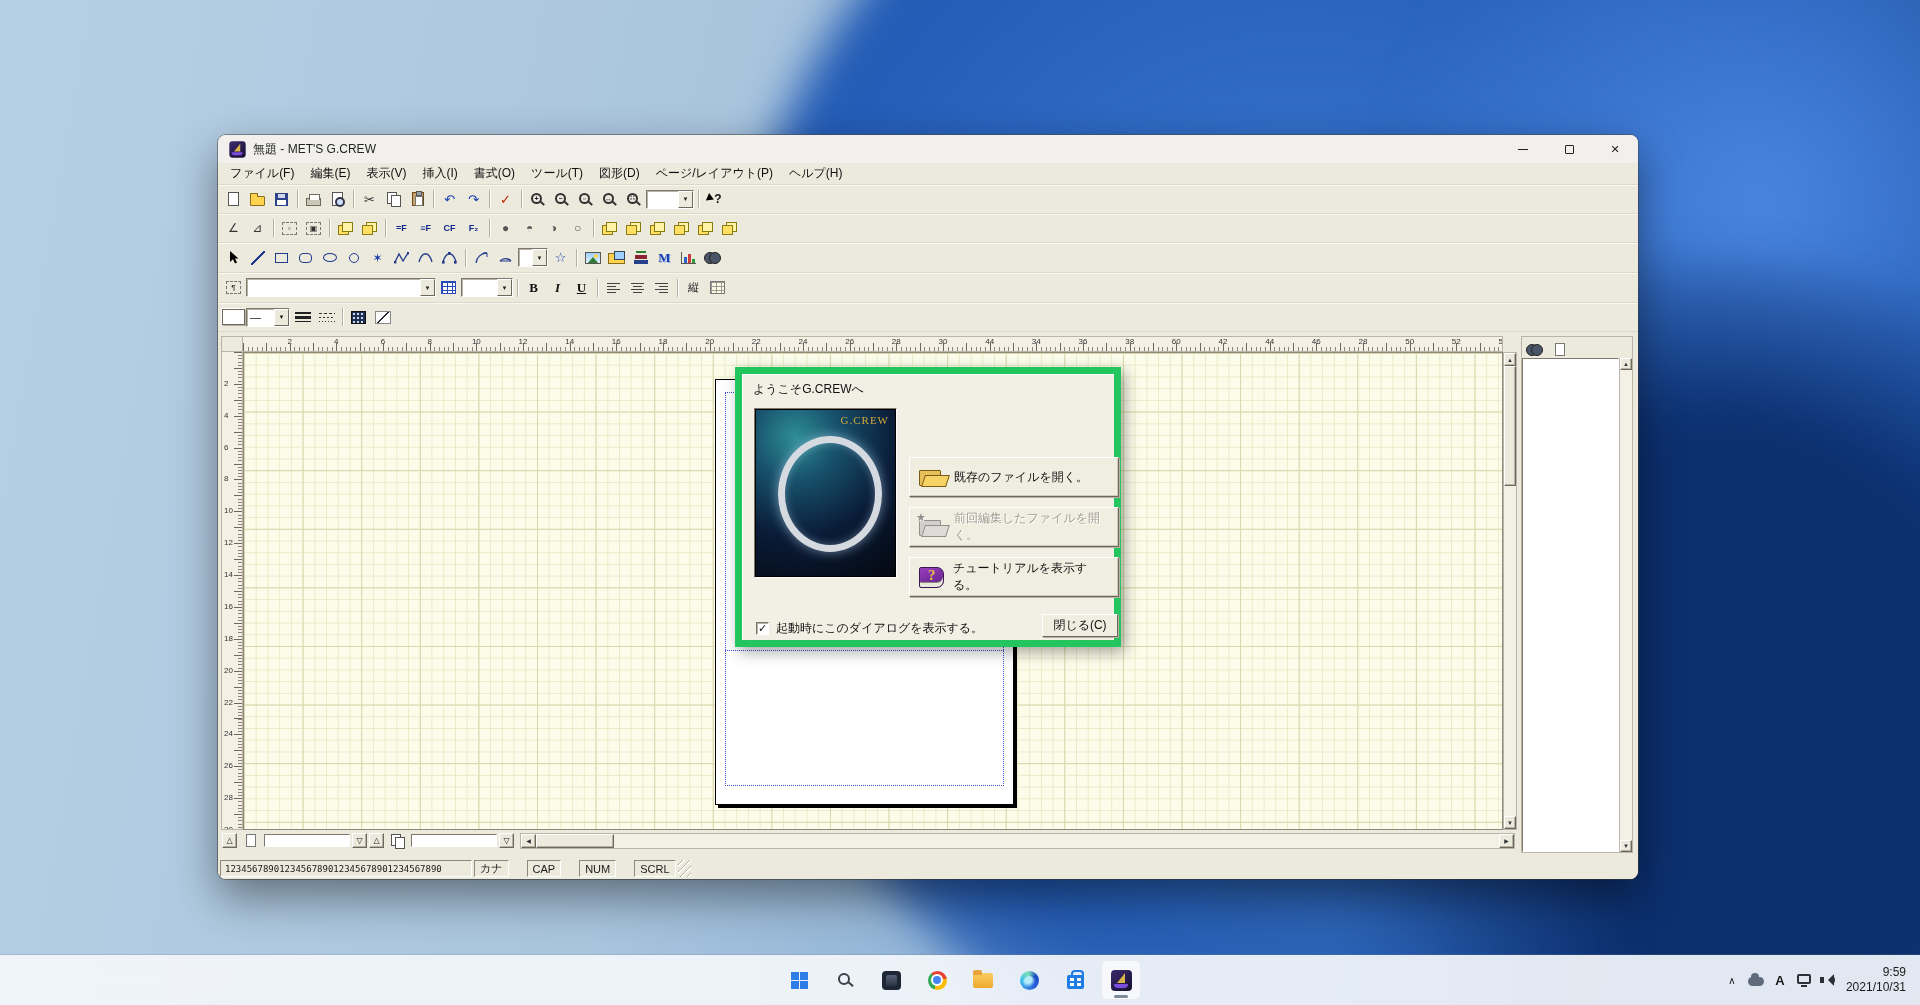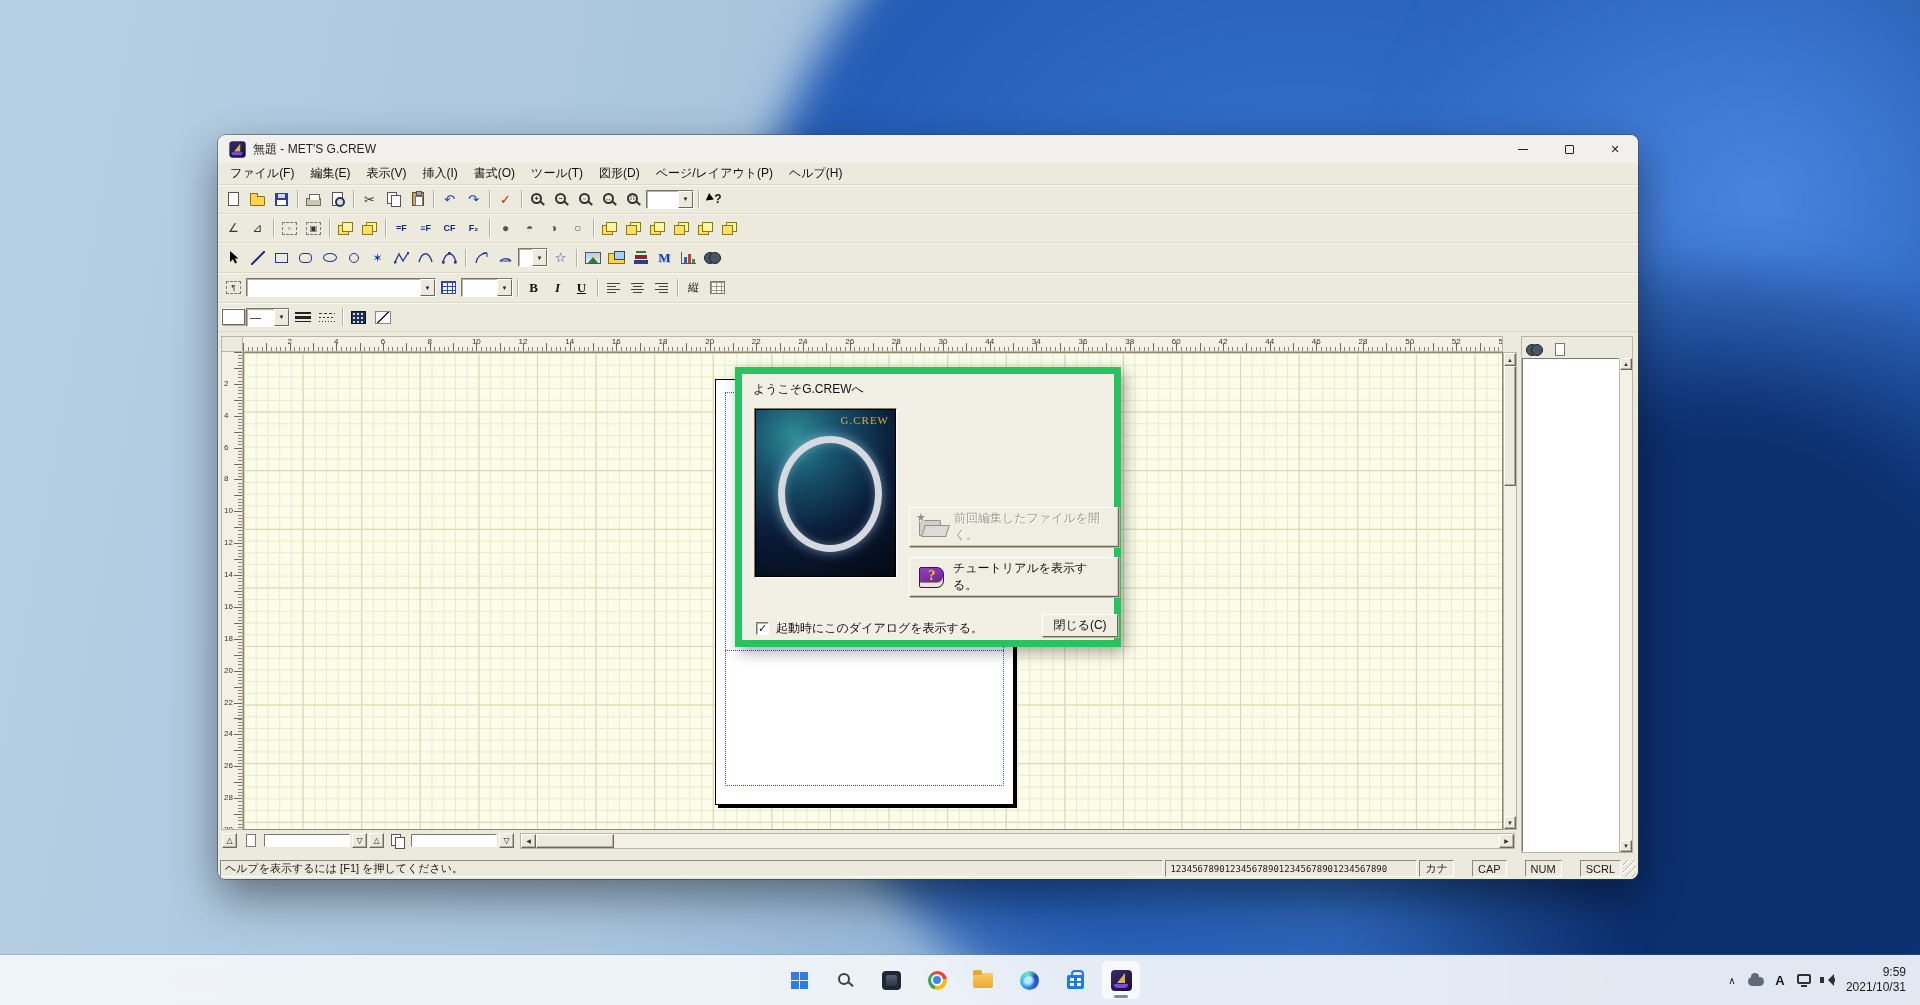--- a/index.html
+++ b/index.html
@@ -677,40 +677,43 @@
           <div class="rp-scroll">
             <span class="sbtn">▲</span>
             <span class="rp-track"></span>
             <span class="sbtn">▼</span>
           </div>
         </div>
       </div>
     </div>
 
     <div class="statusbar">
-      <span class="pane help">ヘルプを表示するには [F1] を押してください。</span>
       <span class="pane digits">1234567890123456789012345678901234567890</span>
       <span style="display:flex;gap:18px">
           <span class="pane key">カナ</span>
           <span class="pane key">CAP</span>
           <span class="pane key">NUM</span>
           <span class="pane key">SCRL</span>
         </span>
       <span class="grip"></span>
     </div>
 
     <div class="dialog">
       <div class="dlg-title">ようこそG.CREWへ</div>
       <div class="dlg-image">
         <div class="art">
           <div class="ring"></div>
           <div class="gmark">G.CREW</div>
         </div>
       </div>
 
+      <button class="dlg-btn b2">
+        <span class="di di-open"></span>
+        <span>既存のファイルを開く。</span>
+      </button>
       <button class="dlg-btn b3 disabled">
         <span class="di di-open">
             <i class="star">★</i>
           </span>
         <span>前回編集したファイルを開く。</span>
       </button>
       <button class="dlg-btn b4">
         <span class="di di-tut">
             <i class="q">?</i>
           </span>

